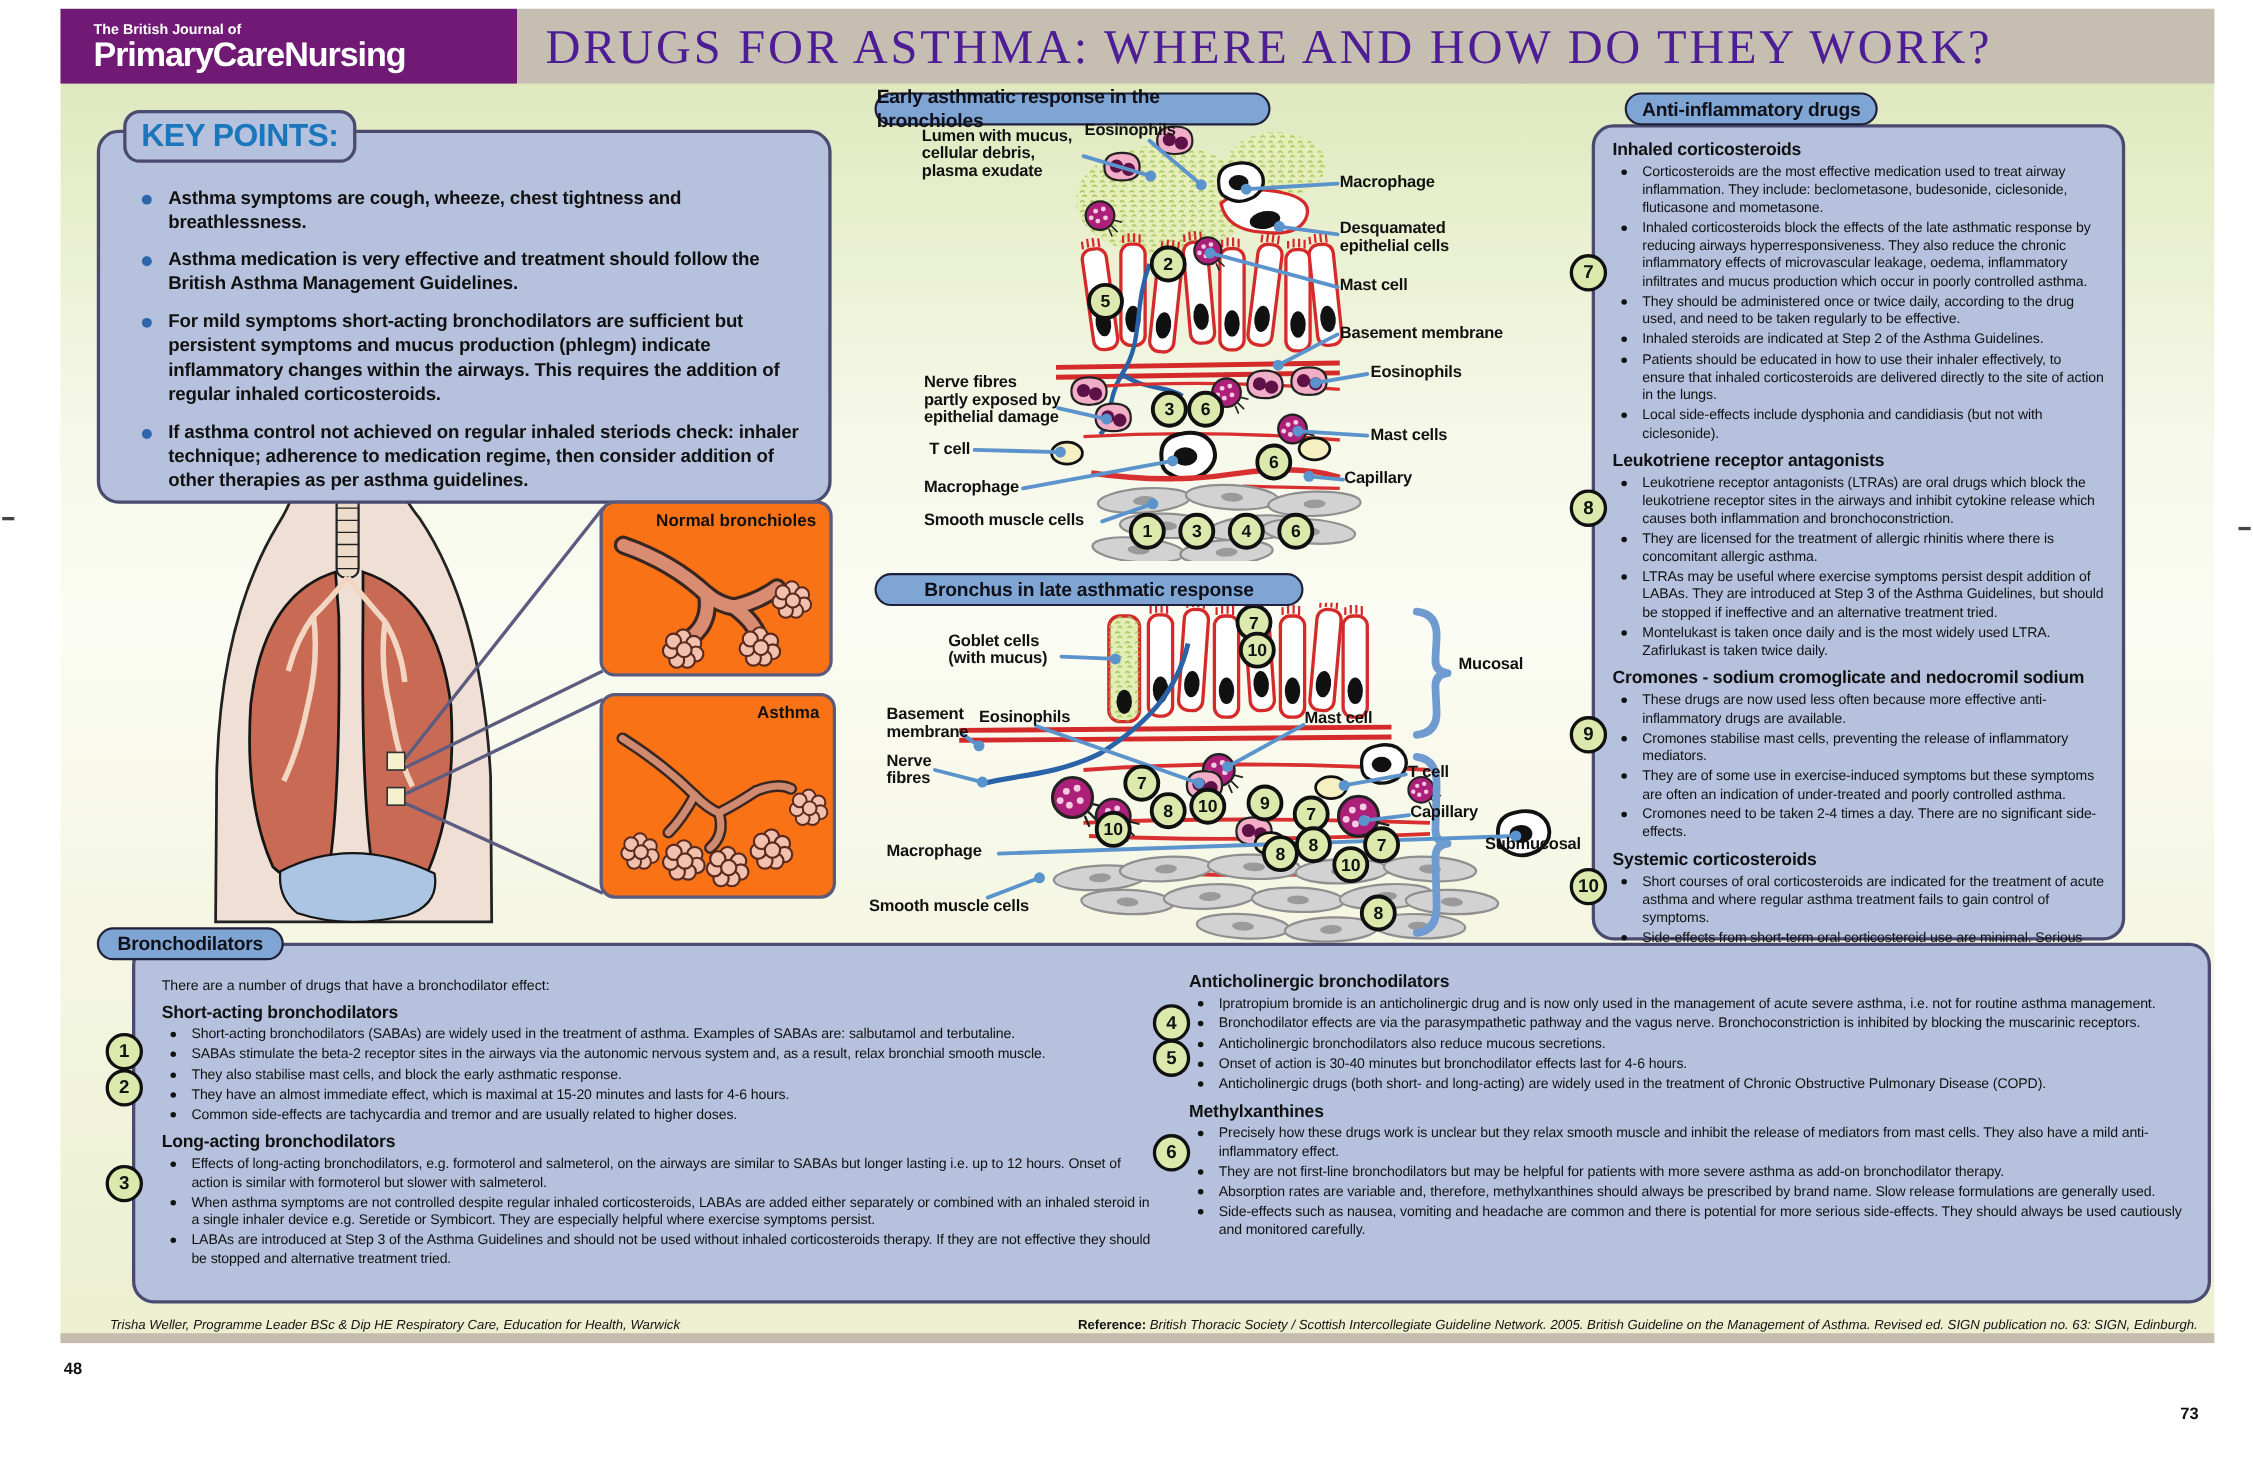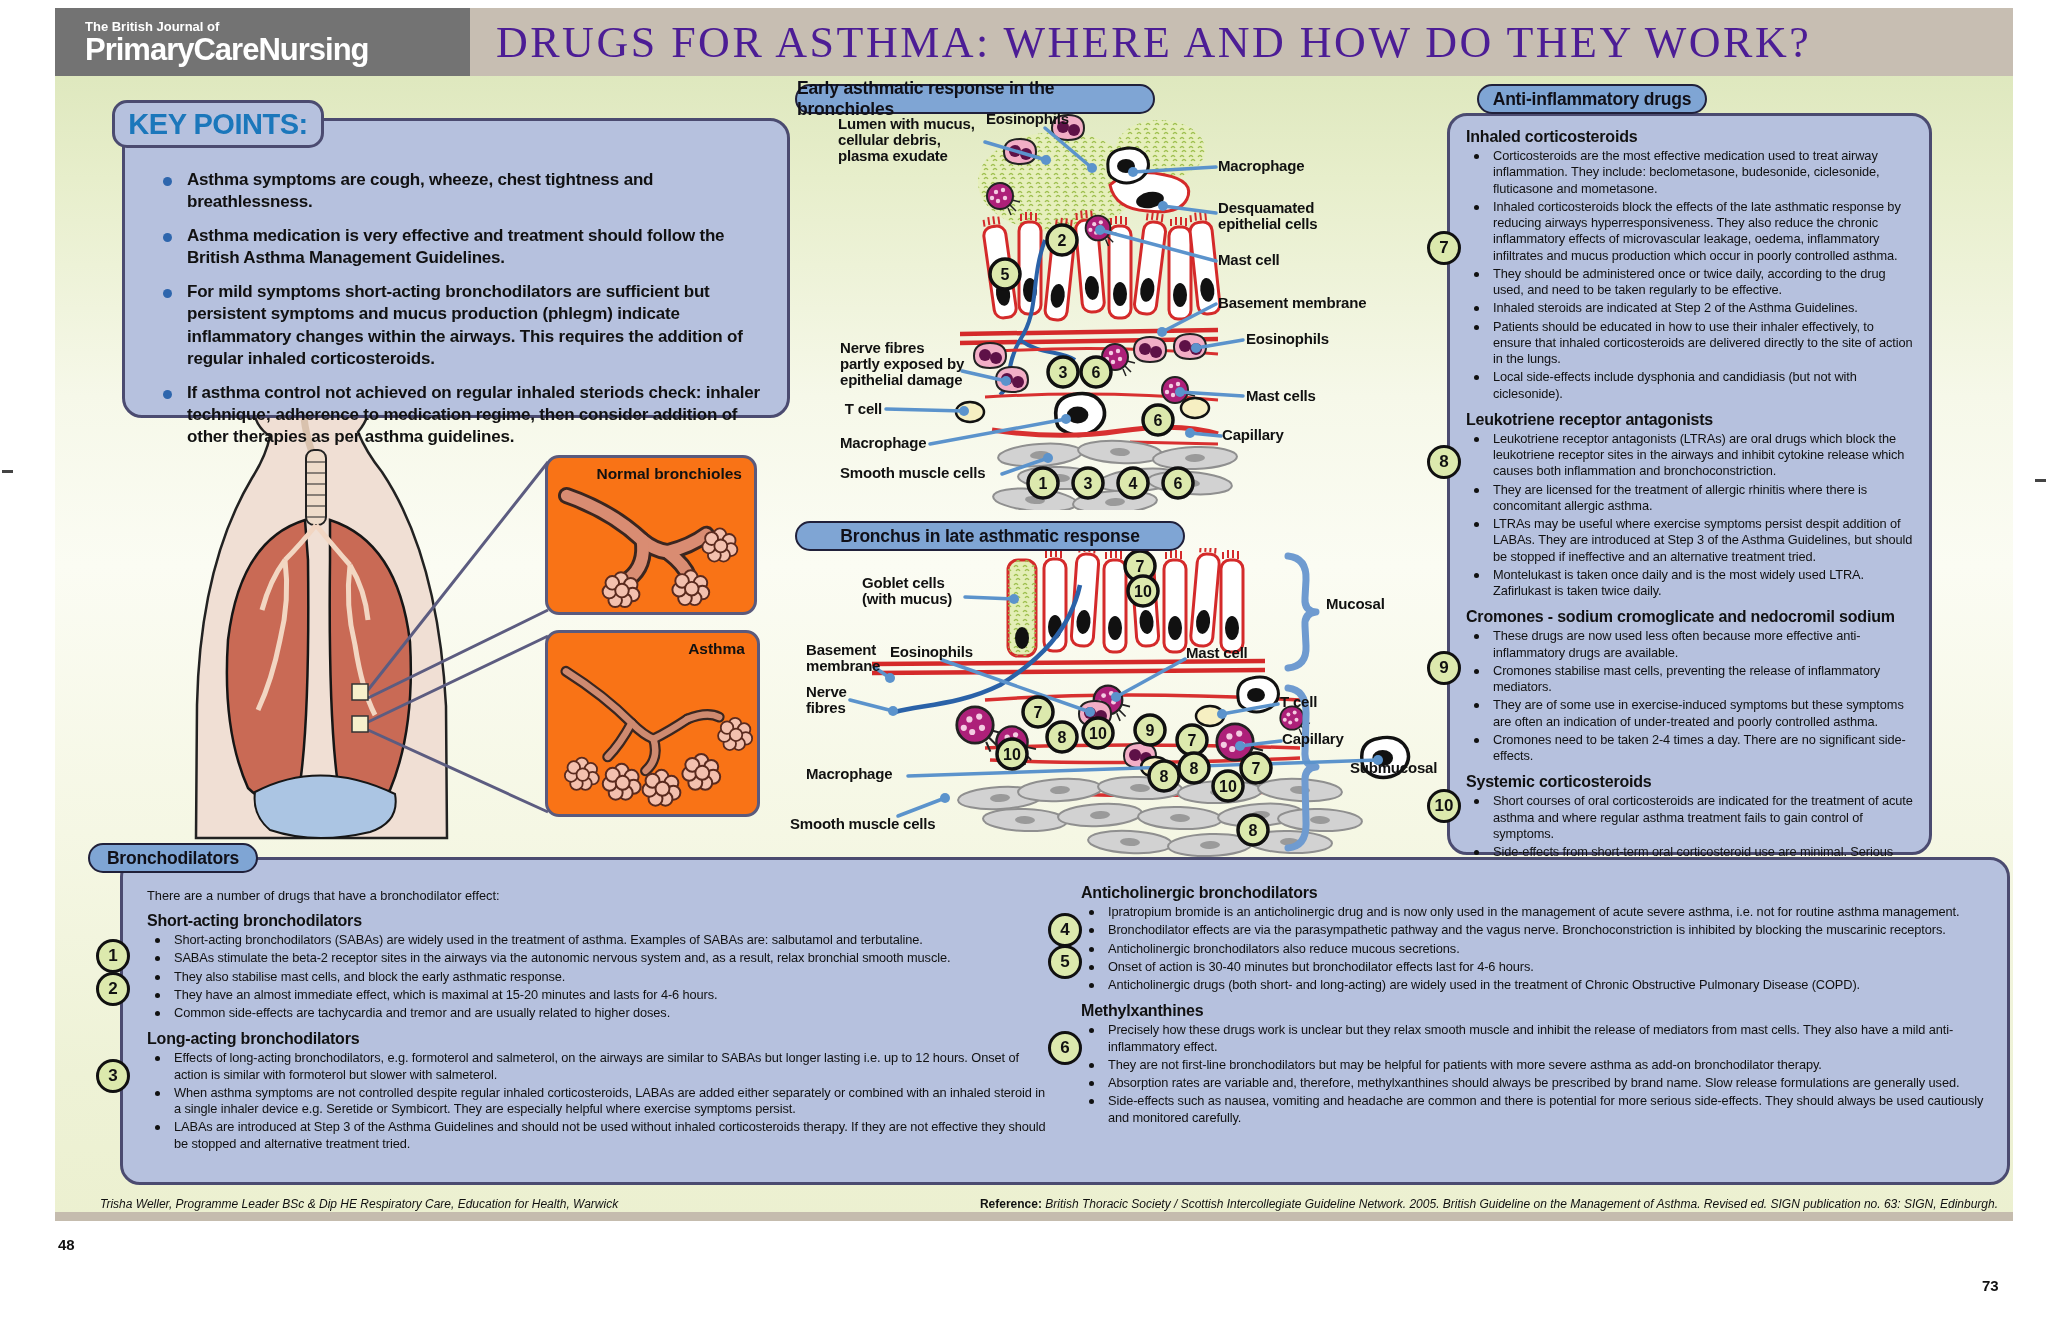--- a/index.html
+++ b/index.html
@@ -4,21 +4,21 @@
 <style>
   html,body{margin:0;padding:0;}
   body{width:2048px;height:1328px;position:relative;background:#ffffff;
        font-family:"Liberation Sans",sans-serif;color:#111;overflow:hidden;}
   .abs{position:absolute;}
   
   #poster-bg{left:55px;top:8px;width:1958px;height:1212px;
     background:linear-gradient(180deg,#d9e4b6 0%,#e7eecb 14%,#f6f8e9 32%,#fbfcf3 46%,#f5f7e4 68%,#eef2d6 88%,#ecf0d0 100%);}
   .crop{position:absolute;background:#444;width:11px;height:3px;}
   
-  #journal-box{left:55px;top:8px;width:415px;height:68px;background:#737373;color:#fff;
+  #journal-box{left:55px;top:8px;width:415px;height:68px;background:#701a75;color:#fff;
     display:flex;flex-direction:column;justify-content:center;padding-left:30px;box-sizing:border-box;}
   #journal-pretitle{font-size:13px;font-weight:bold;letter-spacing:0;}
   #journal-title{font-size:31px;font-weight:bold;letter-spacing:-1px;line-height:1;}
   #banner{left:470px;top:8px;width:1543px;height:68px;background:#c7beb2;display:flex;align-items:center;}
   #banner h1{margin:0 0 0 26px;font-family:"Liberation Serif",serif;font-weight:normal;
     font-size:44px;color:#4c1d95;letter-spacing:2.5px;}
   
   .pill{position:absolute;background:#7fa5d4;border:2.5px solid #20203a;border-radius:15px;
     display:flex;align-items:center;justify-content:center;font-weight:bold;font-size:17.5px;
     color:#101018;z-index:6;height:30px;box-sizing:border-box;letter-spacing:-0.2px;}
@@ -26,21 +26,21 @@
   .badge{position:absolute;width:34px;height:34px;border-radius:50%;background:#dce9ad;border:3.5px solid #101010;
     display:flex;align-items:center;justify-content:center;font-weight:bold;font-size:17px;z-index:8;box-sizing:border-box;}
   .dlab{position:absolute;font-weight:bold;font-size:15px;line-height:1.07;white-space:pre-line;
     letter-spacing:-0.2px;z-index:7;}
   ul.blist{margin:0;padding:0;list-style:none;}
   ul.blist li{position:relative;padding-left:27px;margin:2px 0;font-size:12.8px;line-height:1.27;letter-spacing:-0.1px;}
   ul.blist li::before{content:"";position:absolute;left:8px;top:6px;width:5px;height:5px;border-radius:50%;background:#111;}
   .sech{font-size:16px;font-weight:bold;margin:9px 0 2px 0;letter-spacing:-0.2px;}
   .sech.first{margin-top:0;}
   
-  #kp-box{left:88px;top:118px;width:668px;height:300px;margin-left:34px;}
+  #kp-box{left:88px;top:118px;width:668px;height:340px;}
   #kp-tab{left:112px;top:100px;width:212px;height:48px;background:#b6c1de;border:3px solid #4b4b70;
     border-radius:15px;display:flex;align-items:center;justify-content:center;color:#1b77bb;
     font-weight:bold;font-size:29px;z-index:6;box-sizing:border-box;letter-spacing:-0.5px;}
   ul.kplist{margin:0;padding:48px 24px 0 30px;list-style:none;}
   ul.kplist li{position:relative;padding-left:32px;margin:0 0 11px 0;font-size:17px;font-weight:bold;
     line-height:1.32;letter-spacing:-0.2px;}
   ul.kplist li::before{content:"";position:absolute;left:8px;top:8px;width:9px;height:9px;border-radius:50%;background:#2e66ad;}
   
   .ybox{position:absolute;background:#f97316;border:3px solid #5a5a7d;border-radius:14px;z-index:5;box-sizing:border-box;}
   .ybox .ylab{position:absolute;top:7px;right:12px;font-weight:bold;font-size:15.5px;}

